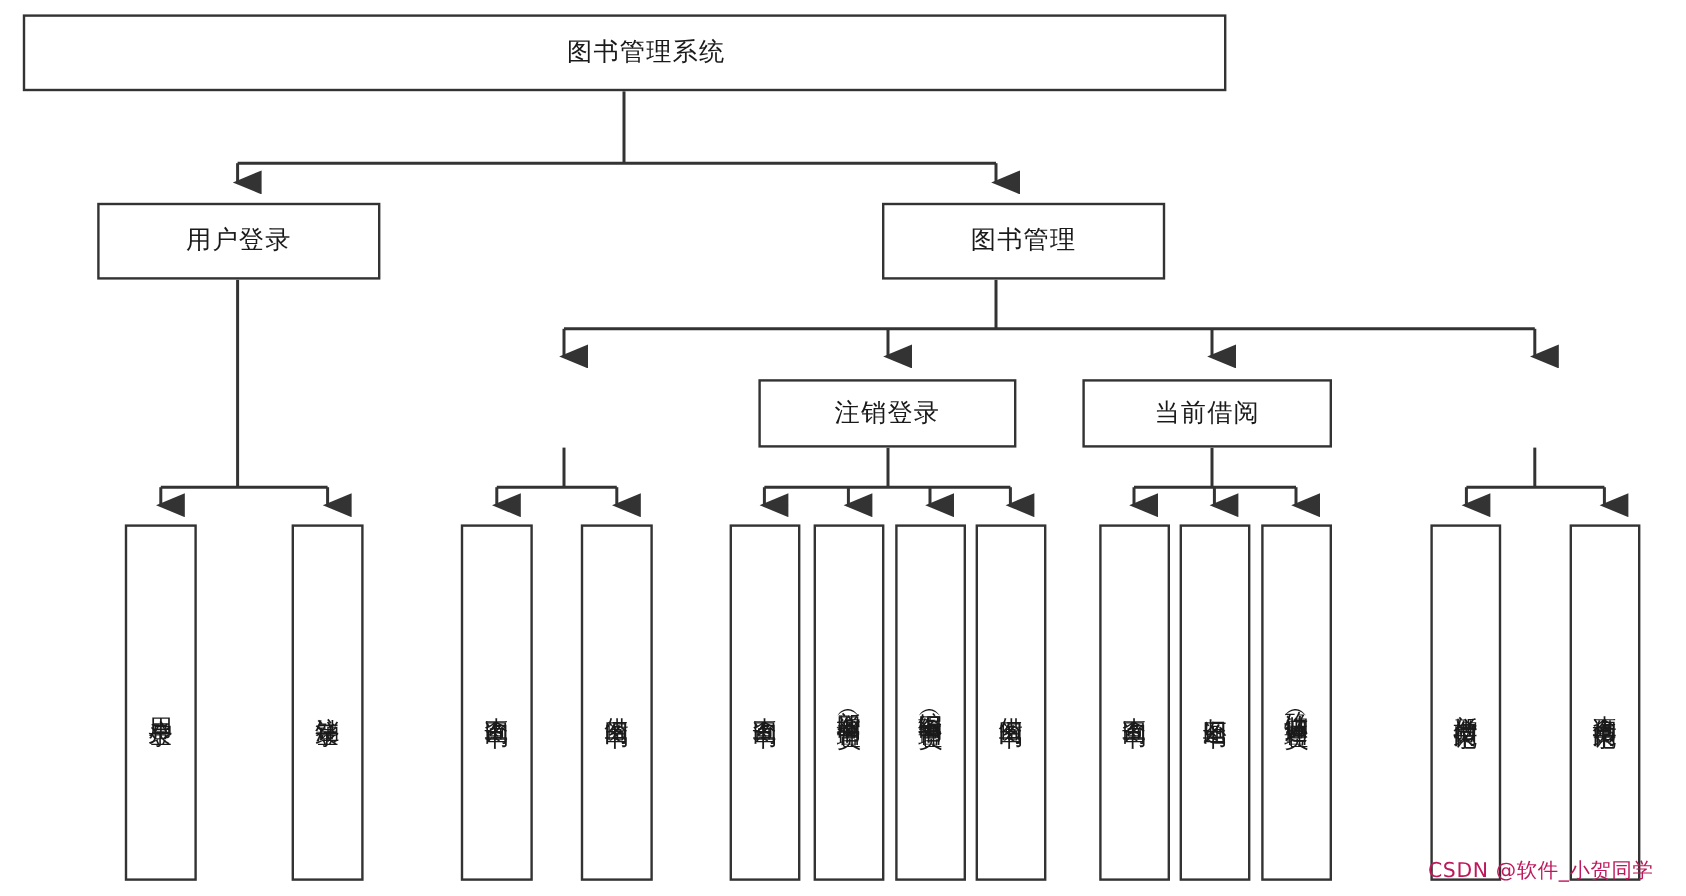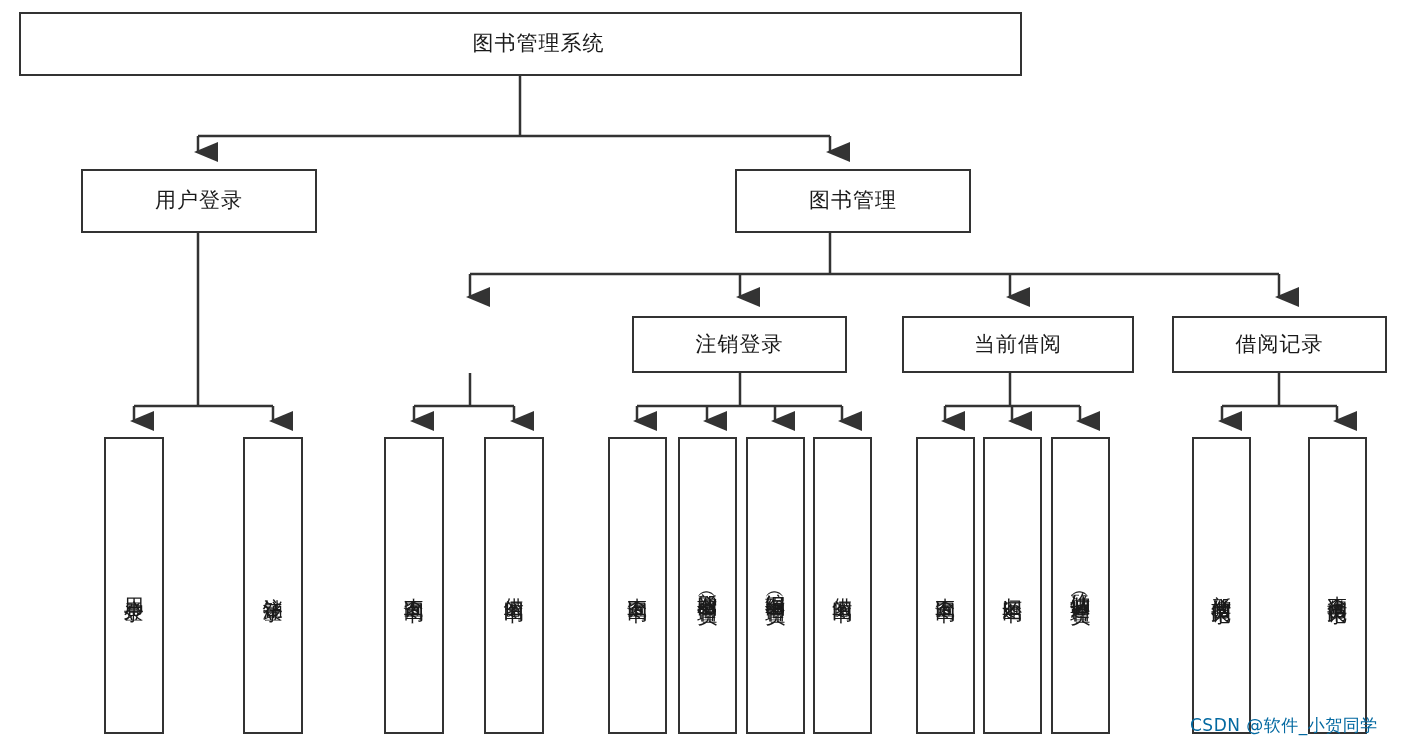--- a/index.html
+++ b/index.html
@@ -48,21 +48,21 @@
   svg.edges {
     position: absolute;
     left: 0;
     top: 0;
     width: 1405px;
     height: 747px;
     pointer-events: none;
   }
   .watermark {
     position: absolute;
-    color: #0369a1;
+    color: #be185d;
     font-size: 17px;
     letter-spacing: 0.5px;
     white-space: nowrap;
     user-select: none;
   }
 </style>
 </head>
 <body>
 
 <div id="canvas">
@@ -132,25 +132,22 @@
   <div class="node horiz" style="left:81px; top:169px; width:236px; height:64px;">
     <span class="label">用户登录</span>
   </div>
   <div class="node horiz" style="left:711px; top:169px; width:236px; height:64px;margin-left:24px;">
     <span class="label">图书管理</span>
   </div>
 
   <div class="node horiz" style="left:632px; top:316px; width:215px; height:57px;">
     <span class="label">注销登录</span>
   </div>
-  <div class="node horiz" style="left:902px; top:316px; width:232px; height:57px;">
+  <div class="node horiz" style="left:902px; top:316px; width:208px; height:57px;">
     <span class="label">当前借阅</span>
-  </div>
-  <div class="node horiz" style="left:1172px; top:316px; width:215px; height:57px;">
-    <span class="label">借阅记录</span>
   </div>
 
   <div class="node vert" style="left:104px; top:437px; width:60px; height:297px;">
     <span class="label">用户登录</span>
   </div>
   <div class="node vert" style="left:243px; top:437px; width:60px; height:297px;">
     <span class="label">注销登录</span>
   </div>
 
   <div class="node vert" style="left:384px; top:437px; width:60px; height:297px;">

